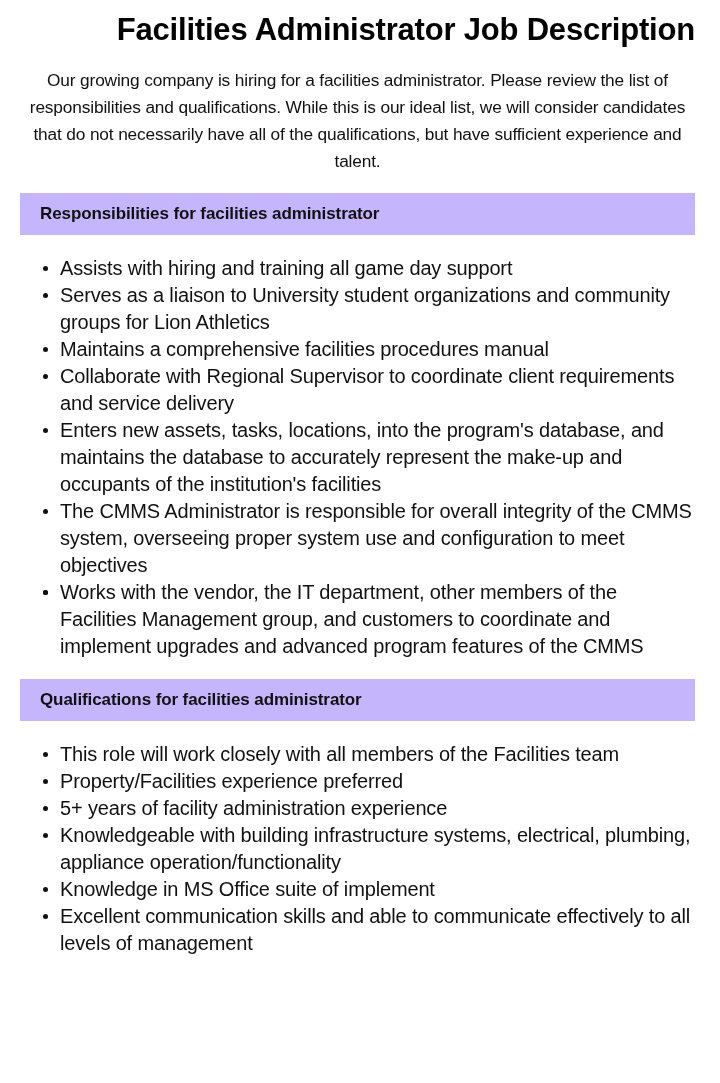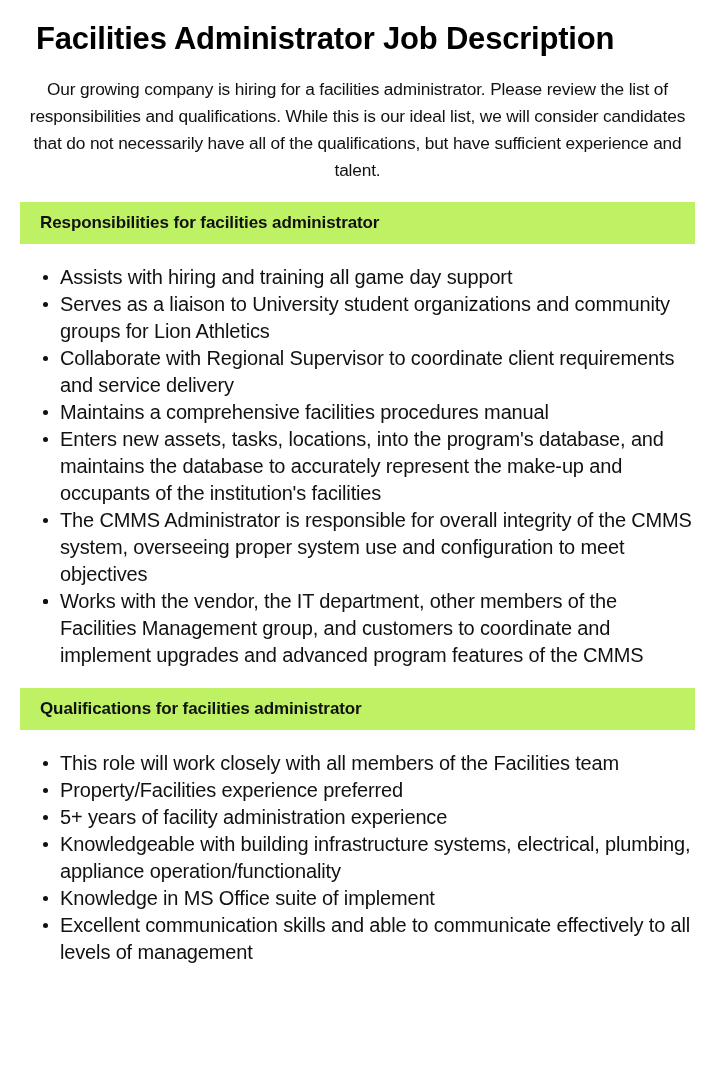--- a/index.html
+++ b/index.html
@@ -11,42 +11,42 @@
       width: 720px;
       height: 1083px;
       overflow: hidden;
       font-family: "Liberation Sans", "DejaVu Sans", sans-serif;
       color: #111111;
     }
     .page {
       padding: 0 25px 0 20px;
     }
     .page-title {
-      margin: 16px;
-      padding-top: 2px;
+      margin: 0;
+      padding-top: 9px;
       height: 42px;
       line-height: 42px;
-      text-align: left;
+      text-align: right;
       font-size: 31px;
       font-weight: bold;
       color: #000000;
       letter-spacing: -0.2px;
       white-space: nowrap;
     }
     .intro {
       margin: 16px 0 0 0;
       font-size: 17.3px;
       line-height: 27px;
       letter-spacing: -0.15px;
       color: #111111;
       text-align: center;
     }
     .section-header {
       margin-top: 16px;
-      background: #bef264;
+      background: #c4b5fd;
       height: 42px;
       line-height: 42px;
       padding-left: 20px;
       font-size: 17px;
       font-weight: bold;
       color: #111111;
       letter-spacing: -0.1px;
     }
     .section-header.first {
       margin-top: 18px;
@@ -80,22 +80,22 @@
 <body>
 
 <div class="page">
   <h1 class="page-title">Facilities Administrator Job Description</h1>
   <p class="intro">Our growing company is hiring for a facilities administrator. Please review the list of responsibilities and qualifications. While this is our ideal list, we will consider candidates that do not necessarily have all of the qualifications, but have sufficient experience and talent.</p>
 
   <div class="section-header first">Responsibilities for facilities administrator</div>
   <ul class="bullets">
     <li><span class="bullet"></span><span>Assists with hiring and training all game day support</span></li>
     <li><span class="bullet"></span><span>Serves as a liaison to University student organizations and community groups for Lion Athletics</span></li>
+    <li><span class="bullet"></span><span>Maintains a comprehensive facilities procedures manual</span></li>
     <li><span class="bullet"></span><span>Collaborate with Regional Supervisor to coordinate client requirements and service delivery</span></li>
-    <li><span class="bullet"></span><span>Maintains a comprehensive facilities procedures manual</span></li>
     <li><span class="bullet"></span><span>Enters new assets, tasks, locations, into the program's database, and maintains the database to accurately represent the make-up and occupants of the institution's facilities</span></li>
     <li><span class="bullet"></span><span>The CMMS Administrator is responsible for overall integrity of the CMMS system, overseeing proper system use and configuration to meet objectives</span></li>
     <li><span class="bullet"></span></li>
     <li><span class="bullet"></span><span>Works with the vendor, the IT department, other members of the Facilities Management group, and customers to coordinate and implement upgrades and advanced program features of the CMMS</span></li>
   </ul>
 
   <div class="section-header second">Qualifications for facilities administrator</div>
   <ul class="bullets">
     <li><span class="bullet"></span><span>This role will work closely with all members of the Facilities team</span></li>
     <li><span class="bullet"></span><span>Property/Facilities experience preferred</span></li>

